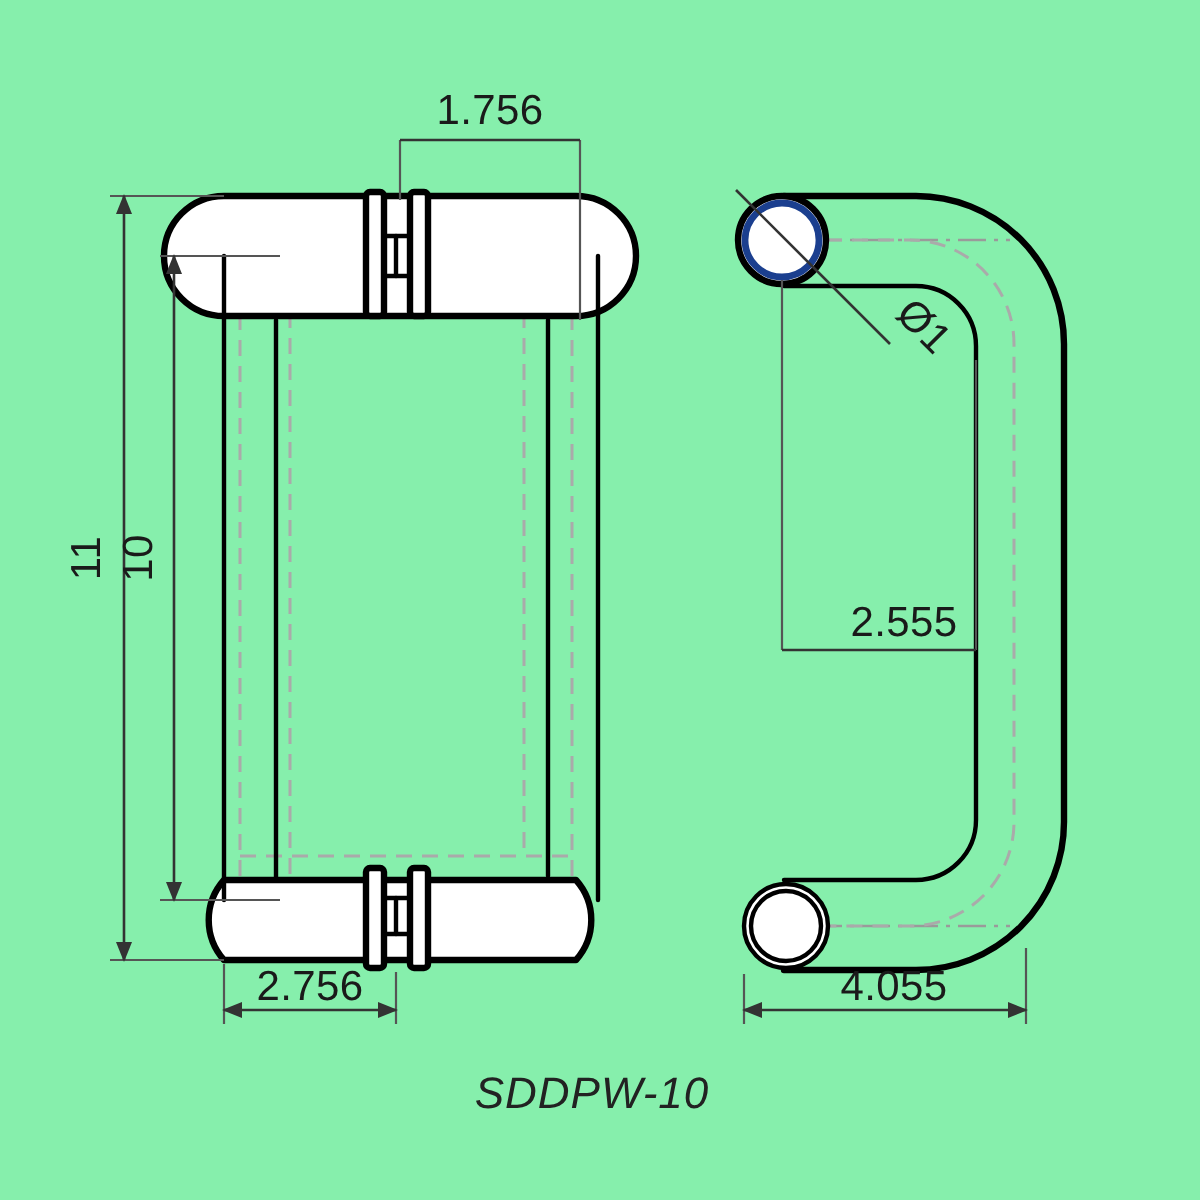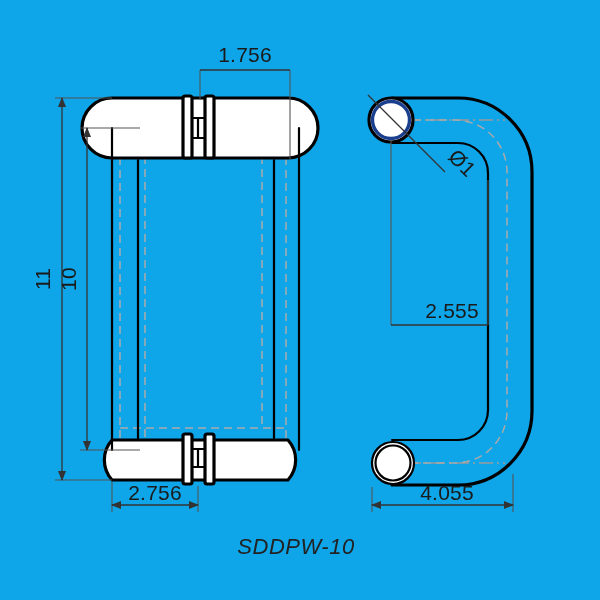--- a/index.html
+++ b/index.html
@@ -11,21 +11,21 @@
   body {
     width: 600px;
     height: 600px;
     overflow: hidden;
     font-family: "Liberation Sans", sans-serif;
   }
   #drawing-root {
     position: relative;
     width: 600px;
     height: 600px;
-    background: #0ea5e9;
+    background: #86efac;
   }
   svg.draw {
     position: absolute;
     left: 0;
     top: 0;
     width: 600px;
     height: 600px;
     display: block;
   }
   .dim-text {

